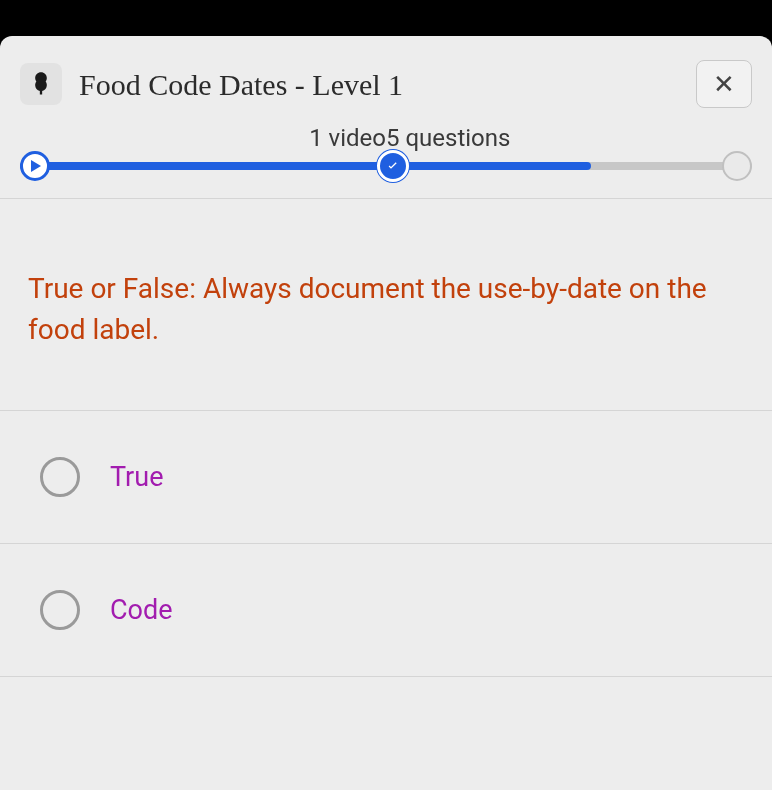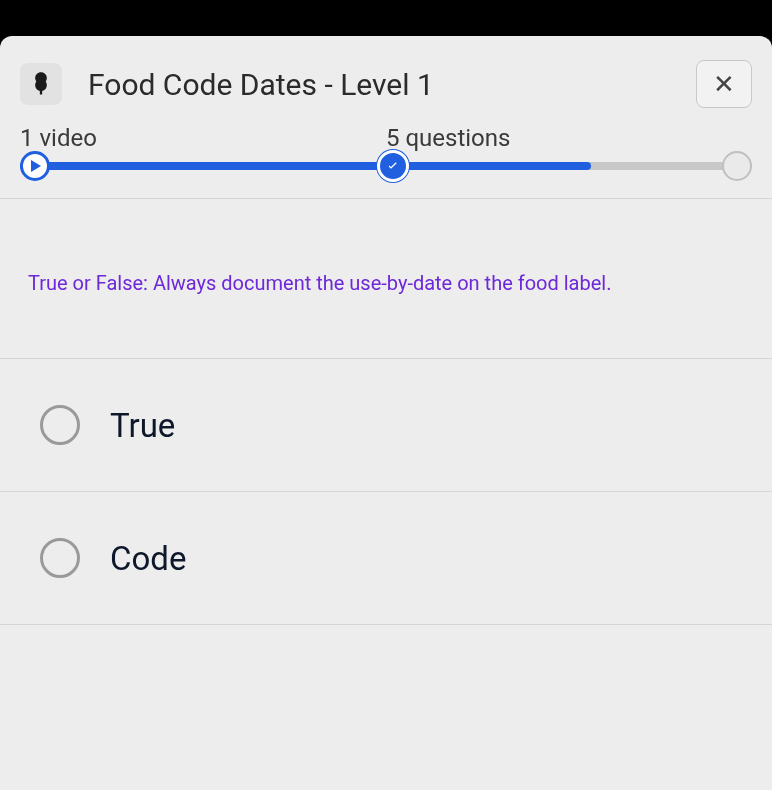--- a/index.html
+++ b/index.html
@@ -1,43 +1,43 @@
 <!DOCTYPE html>
 <html><head>
 <meta charset="utf-8">
 <style>
   * { box-sizing: border-box; margin: 0; padding: 0; }
   html, body { width: 772px; height: 790px; font-family: -apple-system, Roboto, "Helvetica Neue", Arial, sans-serif; background: #000; }
   .status-bar { height: 36px; background: #000; }
   .app { background: #ededed; min-height: 754px; border-radius: 12px 12px 0 0; overflow: hidden; }
 
-  .header { display: flex; align-items: center; padding: 24px 20px 10px 20px; gap: 26px; }
+  .header { display: flex; align-items: center; padding: 24px 20px 10px 20px; gap: 17px; font-family: Liberation Serif, serif; }
   .brain-badge { width: 42px; height: 42px; border-radius: 8px; background: #e2e2e2; display: flex; align-items: center; justify-content: center; }
   .title { font-size: 30px; color: #2b2b2b; flex: 1; line-height: 1.1; }
   .close-btn { width: 56px; height: 48px; border: 1px solid #c9c9c9; border-radius: 8px; background: #f2f2f2; display: flex; align-items: center; justify-content: center; cursor: pointer; font-size: 26px; color: #444; }
 
   .progress-wrap { padding: 6px 20px 28px 20px; border-bottom: 1px solid #d5d5d5; }
   .progress-labels { display: flex; font-size: 24px; color: #3a3a3a; margin-bottom: 10px; }
-  .plabel-left { flex: 0 0 50%; text-align: left; }
+  .plabel-left { flex: 0 0 50%; text-align: right; }
   .plabel-right { flex: 0 0 50%; text-align: left; }
 
   .track { position: relative; height: 8px; background: #c7c7c7; border-radius: 6px; }
   .fill { position: absolute; left: 0; top: 0; height: 100%; background: #1f5fe0; border-radius: 6px; width: 78%; }
   .node { position: absolute; top: 50%; transform: translate(-50%, -50%); border-radius: 50%; display: flex; align-items: center; justify-content: center; }
   .node-start { left: 2%; width: 30px; height: 30px; background: #fff; border: 3px solid #1f5fe0; }
   .node-start .tri { width: 0; height: 0; border-left: 10px solid #1f5fe0; border-top: 6px solid transparent; border-bottom: 6px solid transparent; margin-left: 2px; }
   .node-mid { left: 51%; width: 32px; height: 32px; background: #1f5fe0; border: 3px solid #fff; box-shadow: 0 0 0 1px #1f5fe0; }
   .node-mid svg { width: 16px; height: 16px; }
   .node-end { left: 98%; width: 30px; height: 30px; background: #eaeaea; border: 2px solid #c0c0c0; }
 
-  .question { padding: 70px 28px 60px 28px; font-size: 20px; color: #6d28d9; line-height: 1.45; border-bottom: 1px solid #d5d5d5; }
+  .question { padding: 70px 28px 60px 28px; font-size: 28px; color: #c2410c; line-height: 1.45; border-bottom: 1px solid #d5d5d5; }
 
   .option { display: flex; align-items: center; gap: 30px; padding: 46px 40px; border-bottom: 1px solid #d5d5d5; cursor: pointer; }
   .radio { width: 40px; height: 40px; border: 3px solid #9a9a9a; border-radius: 50%; flex-shrink: 0; }
-  .option-label { font-size: 33px; color: #0f172a; }
+  .option-label { font-size: 27px; color: #a21caf; }
 </style>
 </head>
 <body>
 
 <div class="status-bar"></div>
 
 <div class="app">
 
   <div class="header">
     <div class="brain-badge">

